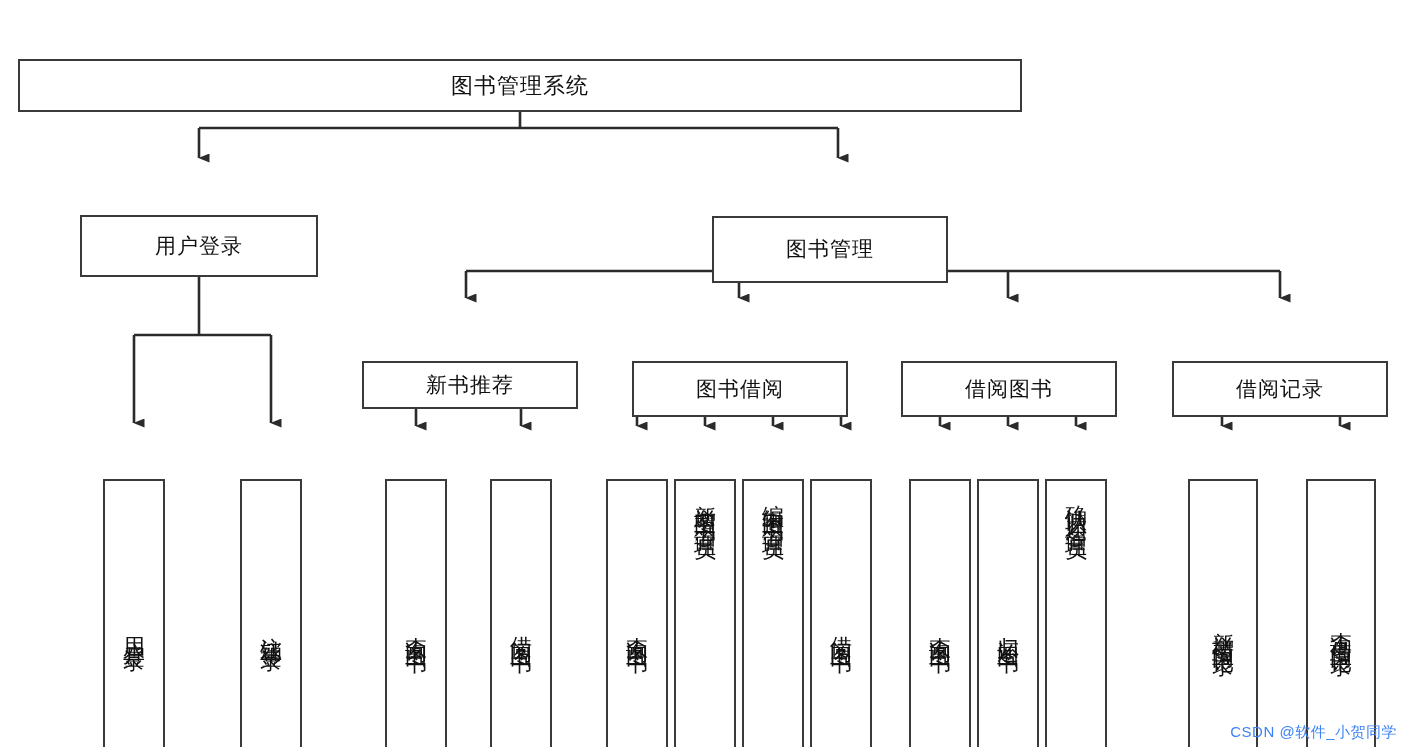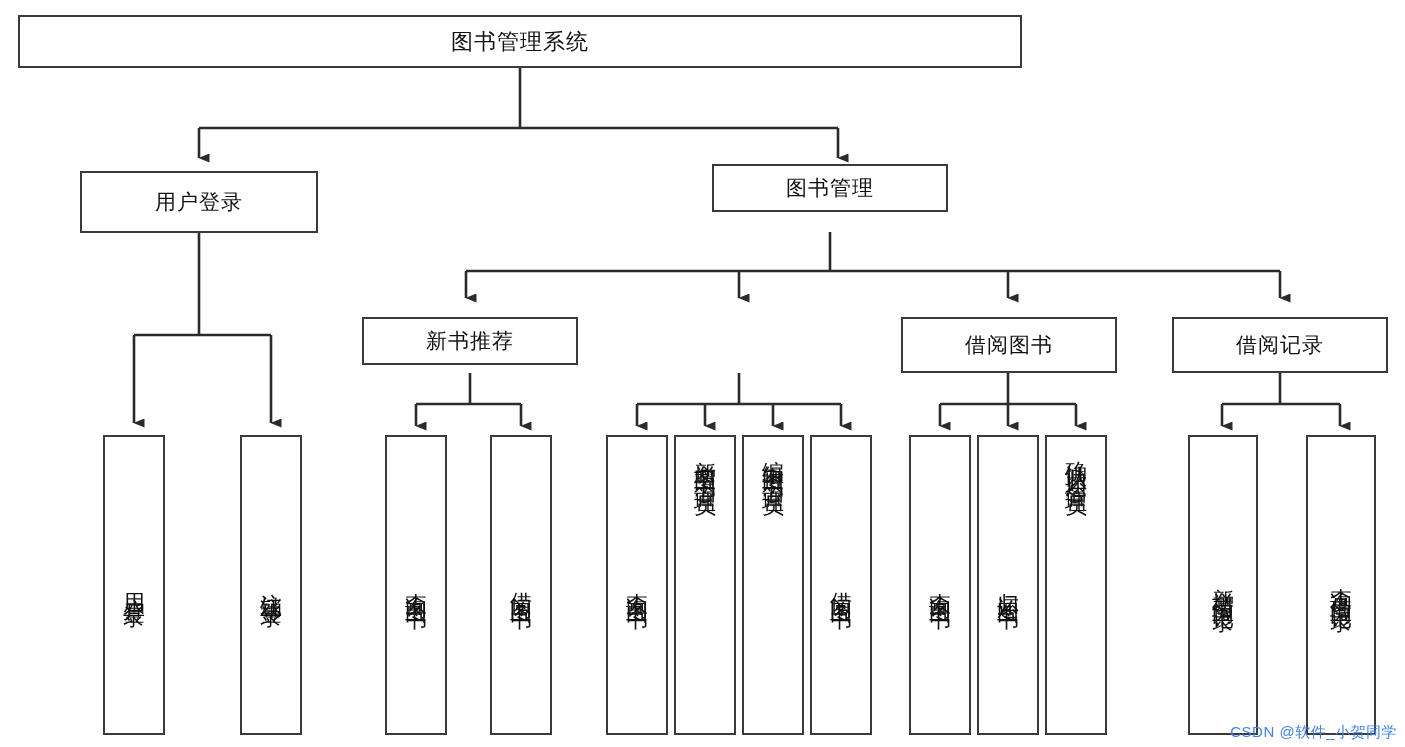--- a/index.html
+++ b/index.html
@@ -28,20 +28,21 @@
   }
   .node {
     position: absolute;
     box-sizing: border-box;
     background: #ffffff;
     border: 2px solid #3a3a3a;
     display: flex;
     align-items: center;
     justify-content: center;
     text-align: center;
+    margin-top: 44px;
   }
   .node .lbl {
     font-size: 21px;
     line-height: 1.15;
     letter-spacing: 1px;
     color: #111111;
     white-space: nowrap;
   }
   .node.root .lbl { font-size: 22px; }
   .node.leaf {
@@ -127,28 +128,31 @@
   </svg>
 
   <div class="node root" style="left:18px; top:15px; width:1004px; height:53px;">
     <span class="lbl">图书管理系统</span>
   </div>
 
   <div class="node" style="left:80px; top:171px; width:238px; height:62px;">
     <span class="lbl">用户登录</span>
   </div>
 
-  <div class="node" style="left:712px; top:164px; width:236px; height:48px;">
+  <div class="node" style="left:712px; top:172px; width:236px; height:67px;">
     <span class="lbl">图书管理</span>
   </div>
 
   <div class="node" style="left:362px; top:317px; width:216px; height:48px;">
     <span class="lbl">新书推荐</span>
   </div>
 
+  <div class="node" style="left:632px; top:317px; width:216px; height:56px;">
+    <span class="lbl">图书借阅</span>
+  </div>
 
   <div class="node" style="left:901px; top:317px; width:216px; height:56px;">
     <span class="lbl">借阅图书</span>
   </div>
 
   <div class="node" style="left:1172px; top:317px; width:216px; height:56px;">
     <span class="lbl">借阅记录</span>
   </div>
 
   <div class="node leaf center-v" style="left:103px; top:435px; width:62px; height:300px;">

